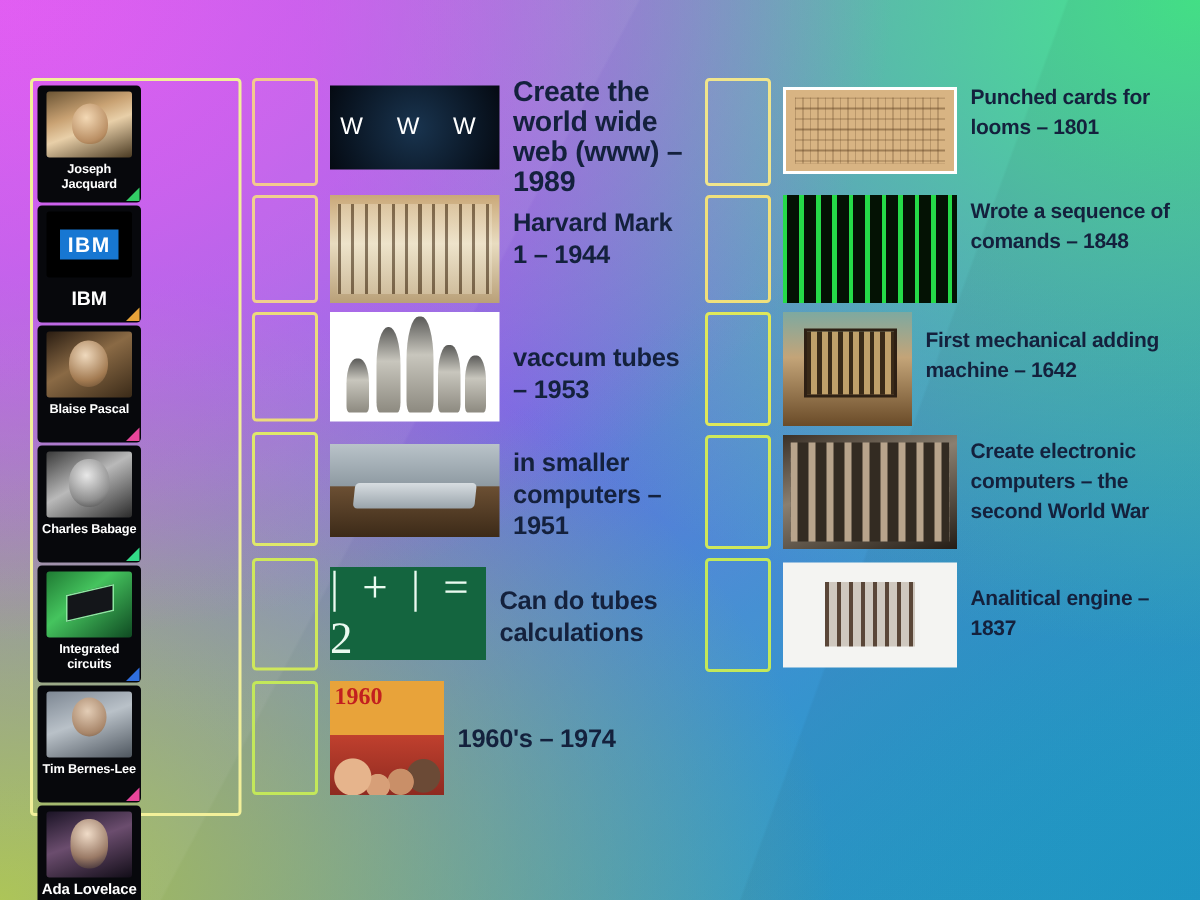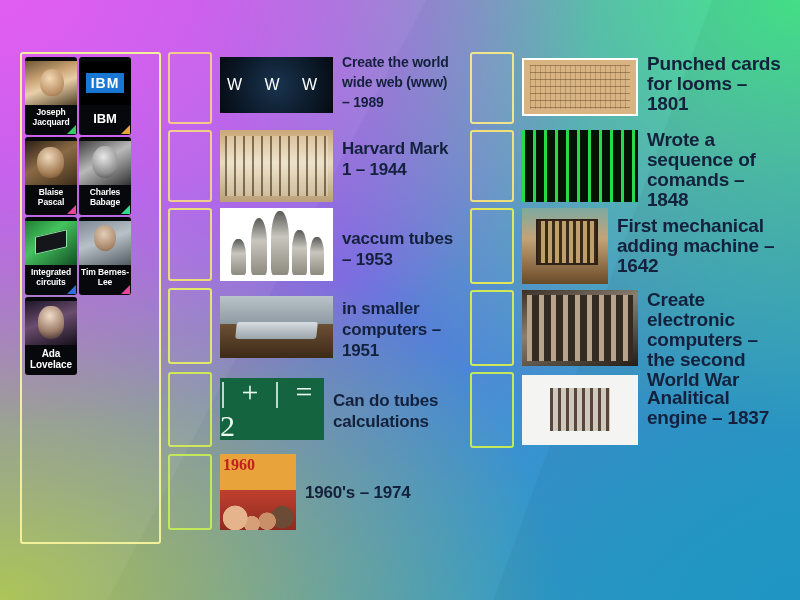--- a/index.html
+++ b/index.html
@@ -28,21 +28,21 @@
 
   
   #left-panel{
     position:absolute;left:20px;top:52px;width:141px;height:492px;
     border:2px solid #f2f09a;border-radius:3px;
     box-sizing:border-box;
     display:flex;flex-wrap:wrap;align-content:flex-start;
     padding:3px;gap:2px 2px;
   }
   .tile{
-    width:52px;height:78px;background:#07080c;border-radius:3px;
+    width:69px;height:78px;background:#07080c;border-radius:3px;
     position:relative;overflow:hidden;
     display:flex;flex-direction:column;align-items:center;
     box-sizing:border-box;padding:4px 2px 2px 2px;
   }
   .tile .thumb{
     width:57px;height:44px;border-radius:2px;overflow:hidden;flex:0 0 auto;
     position:relative;
   }
   .tile .cap{
     color:#fff;font-size:8.5px;line-height:9.6px;font-weight:bold;
@@ -85,21 +85,21 @@
   .row{display:flex;align-items:flex-start;}
   .dropzone{
     flex:0 0 auto;width:44px;border:2px solid #f3c98e;border-radius:3px;
     box-sizing:border-box;background:rgba(255,255,255,0.03);
   }
   .media{flex:0 0 auto;overflow:hidden;position:relative;background:#fff;}
   .label{
     color:#14213d;font-weight:bold;line-height:21px;font-size:17px;
     padding-left:9px;padding-top:2px;letter-spacing:-.2px;
   }
-  #col-right .label{line-height:20px;font-size:19px;}
+  #col-right .label{line-height:20px;font-size:14px;}
 
   
   .m-www{background:radial-gradient(circle at 50% 50%,#19344f 0%,#0a1624 70%,#050a12 100%);
     display:flex;align-items:center;justify-content:center;}
   .m-www span{color:#fff;font-size:16px;letter-spacing:9px;font-weight:500;}
   .m-harvard{background:linear-gradient(180deg,#caa878,#e8dcc0 45%,#b9a078);}
   .m-harvard:after{content:"";position:absolute;inset:8% 4%;
     background:repeating-linear-gradient(90deg,rgba(60,40,20,.55) 0 2px,rgba(255,250,235,.25) 2px 9px);}
   .m-tubes{background:#fff;}
   .m-tubes .tube{position:absolute;bottom:8%;background:linear-gradient(180deg,#5a5a58,#c8c6bd 40%,#8d8a80);
@@ -197,21 +197,21 @@
 
   </div>
 
   <div class="column" id="col-mid">
 
     <div class="row" style="height:78px">
       <div class="dropzone" style="height:72px;border-color:#f3c98e"></div>
       <div class="media m-www" style="width:113px;height:56px;margin-left:8px;margin-top:5px">
         <span>W W W</span>
       </div>
-      <div class="label" style="width:115px;font-size:14px;line-height:20px;margin-top:-2px">Create the world wide web (www) – 1989</div>
+      <div class="label" style="width:115px;font-size:19px;line-height:20px;margin-top:-2px">Create the world wide web (www) – 1989</div>
     </div>
 
     <div class="row" style="height:78px">
       <div class="dropzone" style="height:72px;border-color:#f0cf8e"></div>
       <div class="media m-harvard" style="width:113px;height:72px;margin-left:8px"></div>
       <div class="label" style="width:115px;margin-top:6px">Harvard Mark 1 – 1944</div>
     </div>
 
     <div class="row" style="height:80px">
       <div class="dropzone" style="height:73px;border-color:#ecdb7c"></div>

